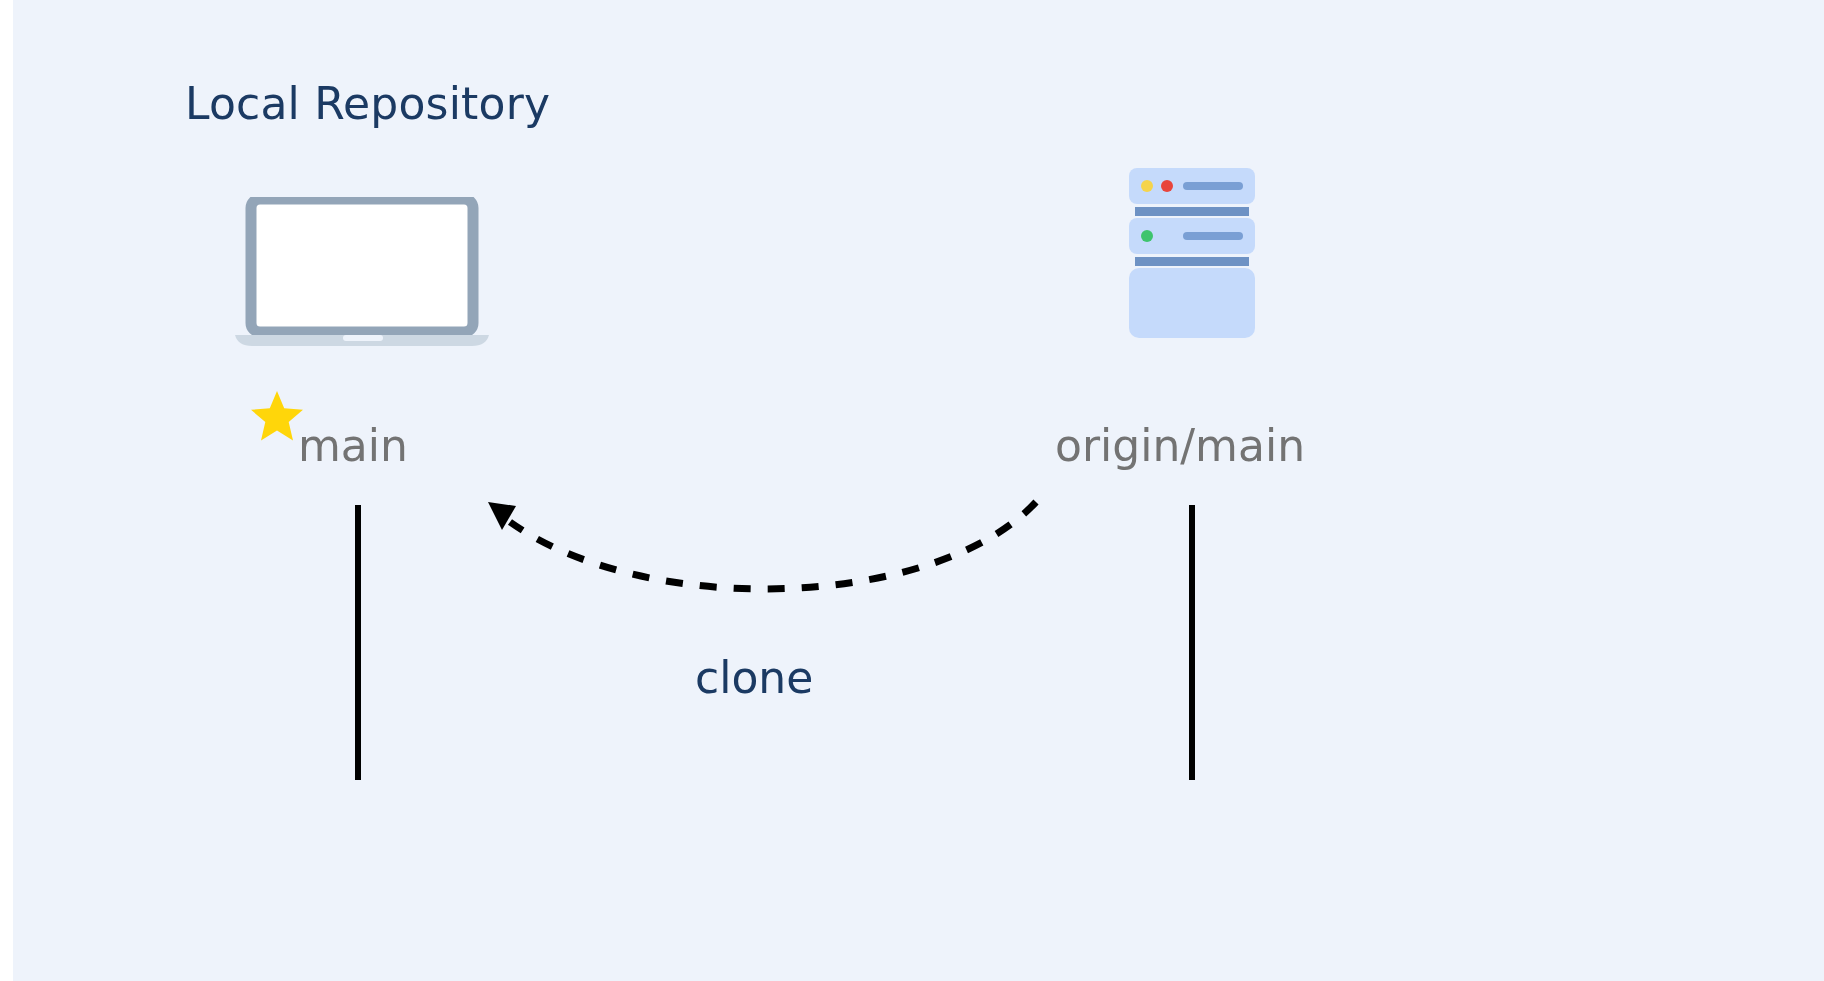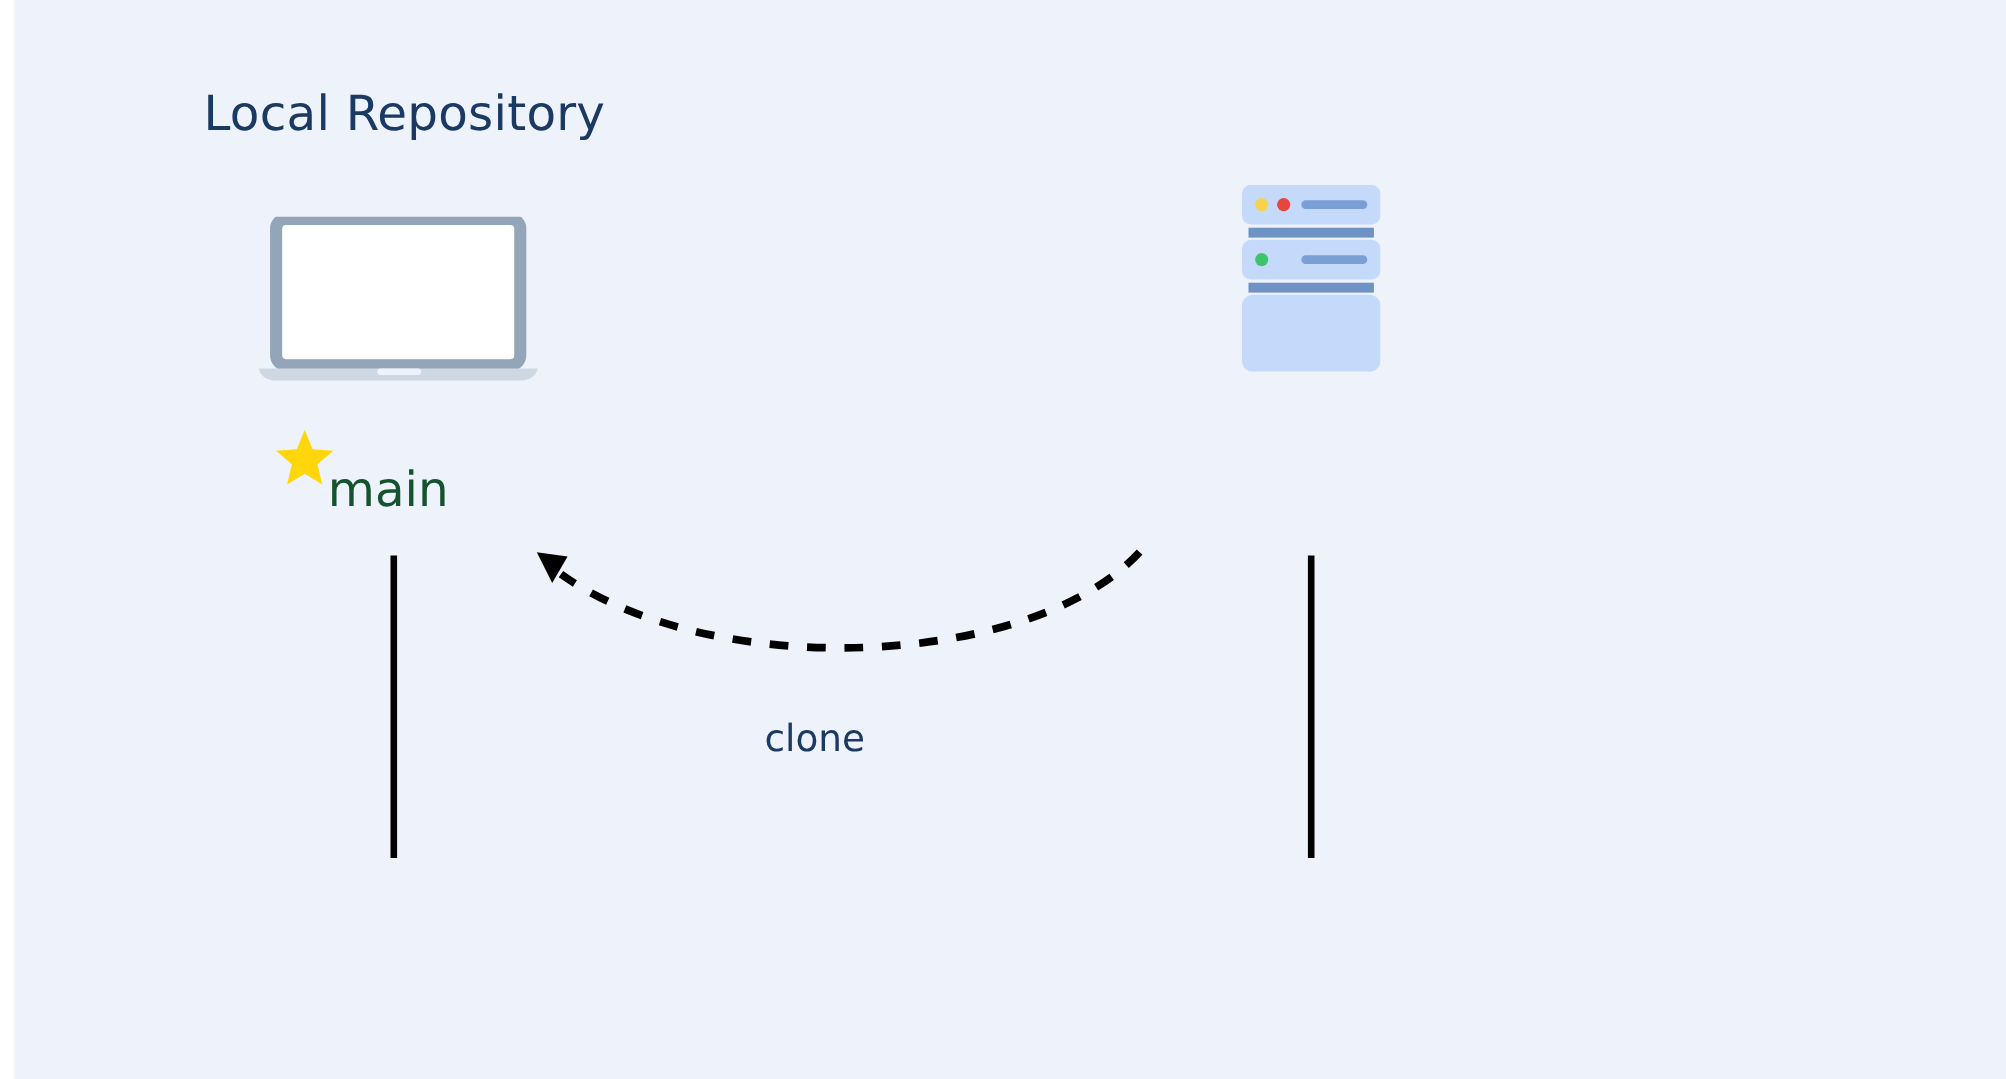--- a/index.html
+++ b/index.html
@@ -30,21 +30,21 @@
     white-space: nowrap;
   }
   #title-local  { left: 172px;  top: 78px; }
   #title-remote { left: 958px;  top: 78px; }
 
   
   .branch-label {
     position: absolute;
     font-size: 44px;
     font-weight: 400;
-    color: #14532d;
+    color: #737373;
     white-space: nowrap;
   }
   #label-main        { left: 285px;  top: 420px; }
   #label-origin-main { left: 1042px; top: 420px; }
 
   
   #star-icon {
     position: absolute;
     left: 236px;
     top: 388px;
@@ -87,21 +87,21 @@
     width: 590px;
     height: 140px;
     overflow: visible;
   }
 
   
   #label-clone {
     position: absolute;
     left: 682px;
     top: 652px;
-    font-size: 34px;
+    font-size: 44px;
     font-weight: 400;
     color: #1b3a63;
     white-space: nowrap;
   }
 </style>
 </head>
 <body>
 
 <div id="stage">
 
@@ -140,20 +140,21 @@
   </div>
 
   <div id="star-icon">
     <svg width="56" height="56" viewBox="0 0 56 56" xmlns="http://www.w3.org/2000/svg">
       <polygon fill="#ffd60a" points="28,3 35.2,20.3 54,21.8 39.7,34.1 44,52.4 28,42.6 12,52.4 16.3,34.1 2,21.8 20.8,20.3"></polygon>
     </svg>
   </div>
 
   <div class="branch-label" id="label-main">main</div>
 
+  <div class="branch-label" id="label-origin-main">origin/main</div>
 
   <div class="timeline" id="timeline-local"></div>
 
   <div class="timeline" id="timeline-remote"></div>
 
   <div id="clone-arrow">
     <svg width="590" height="140" viewBox="0 0 590 140" xmlns="http://www.w3.org/2000/svg">
 
       <path d="M 568 22 C 470 128, 180 140, 42 42" fill="none" stroke="#000000" stroke-width="7" stroke-dasharray="17 17" stroke-linecap="butt"></path>
 

